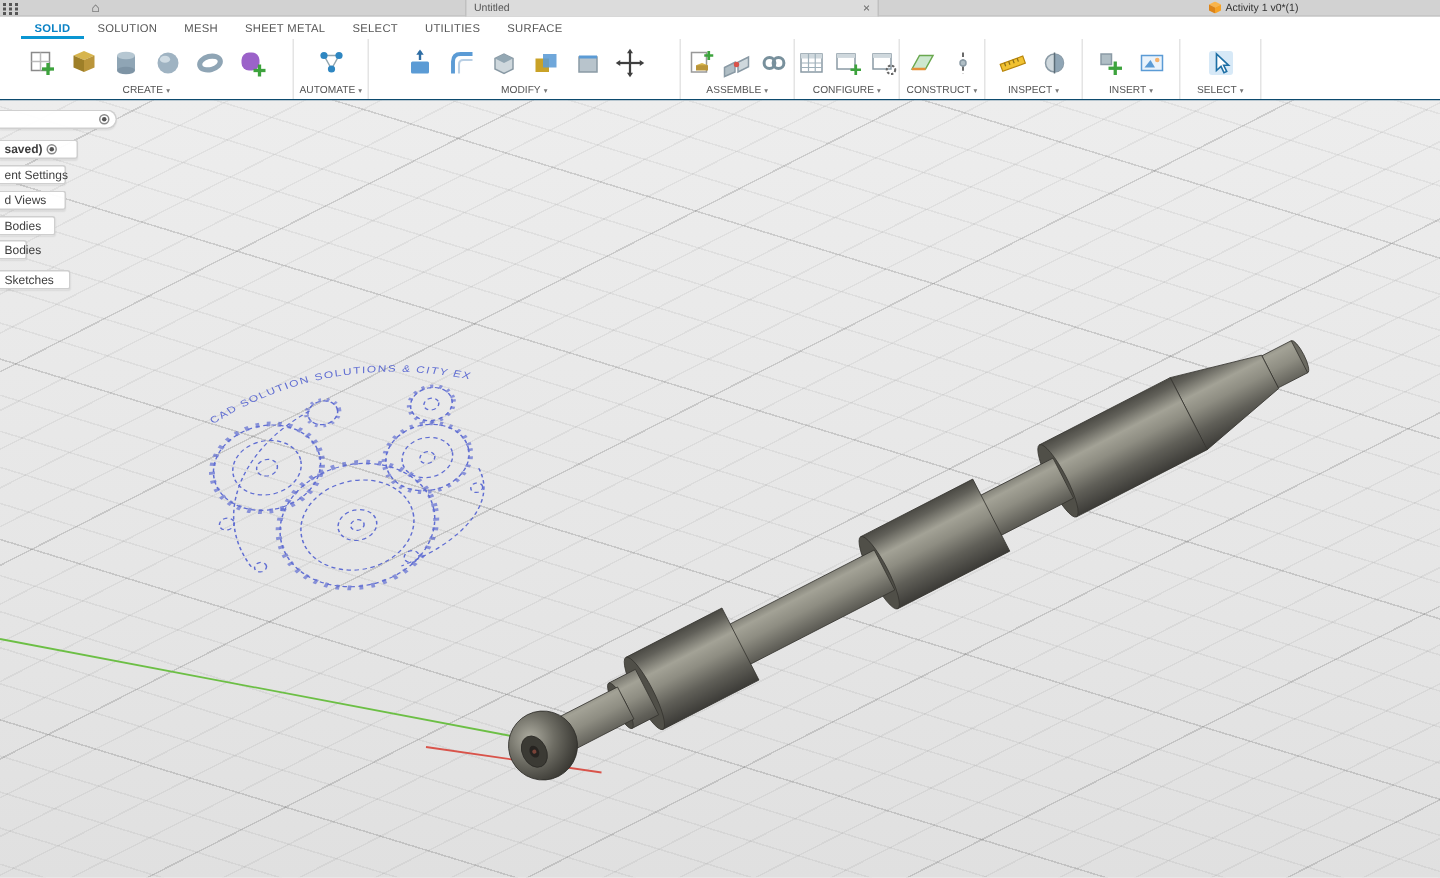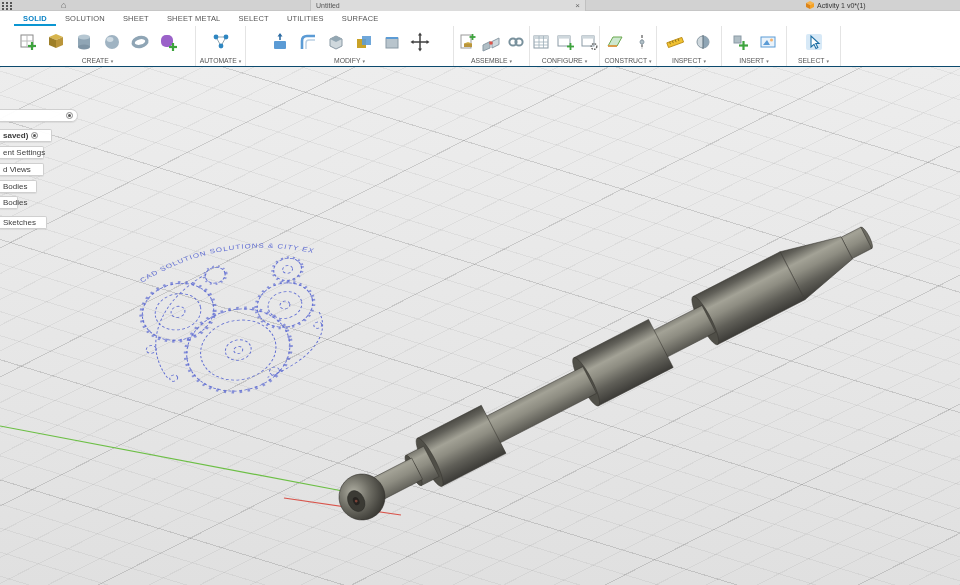--- a/index.html
+++ b/index.html
@@ -49,21 +49,21 @@
       repeating-linear-gradient(to bottom, rgba(0,0,0,.05) 0 1px, transparent 1px 23px),
       repeating-linear-gradient(to bottom, rgba(0,0,0,.09) 0 1px, transparent 1px 115px); }
   .scene { position:absolute; left:0; top:0; }
 
   
   .browser { position:absolute; left:0; top:0; width:110px; }
   .chip { position:absolute; left:0; background:rgba(255,255,255,.96);
     border:1px solid #cfcfcf; border-left:none; border-radius:0 2px 2px 0;
     height:13px; display:flex; align-items:center; gap:3px;
     font-size:8px; color:#3d3d3d; padding:0 4px 0 3px;
-    box-shadow:0 1px 1px rgba(0,0,0,.07);margin-top:36px; }
+    box-shadow:0 1px 1px rgba(0,0,0,.07); }
   .chip .txt { white-space:nowrap; }
   .pill { top:6px; width:78px; border-radius:0 7px 7px 0; justify-content:flex-end; }
   .radio { width:7px; height:7px; border:1px solid #8a8a8a; border-radius:50%;
     display:flex; align-items:center; justify-content:center; }
   .radio i { width:3px; height:3px; background:#555; border-radius:50%; display:block; }
   .row0 { top:26px; width:52px; font-weight:bold; }
   .row1 { top:43px; width:44px; }
   .row2 { top:60px; width:44px; }
   .row3 { top:77px; width:37px; }
   .row4 { top:93px; width:18px; }
@@ -102,21 +102,21 @@
       </svg>
     </span>
     <span>Activity 1 v0*(1)</span>
   </div>
 </div>
 
 <div class="ribbon">
   <div class="ribbon-tabs">
     <span class="rtab active">SOLID</span>
     <span class="rtab">SOLUTION</span>
-    <span class="rtab">SHEET</span>
+    <span class="rtab">MESH</span>
     <span class="rtab">SHEET METAL</span>
     <span class="rtab">SELECT</span>
     <span class="rtab">UTILITIES</span>
     <span class="rtab">SURFACE</span>
   </div>
 
   <div class="ribbon-main">
 
     <div class="rgroup g0">
       <div class="rg-icons">

